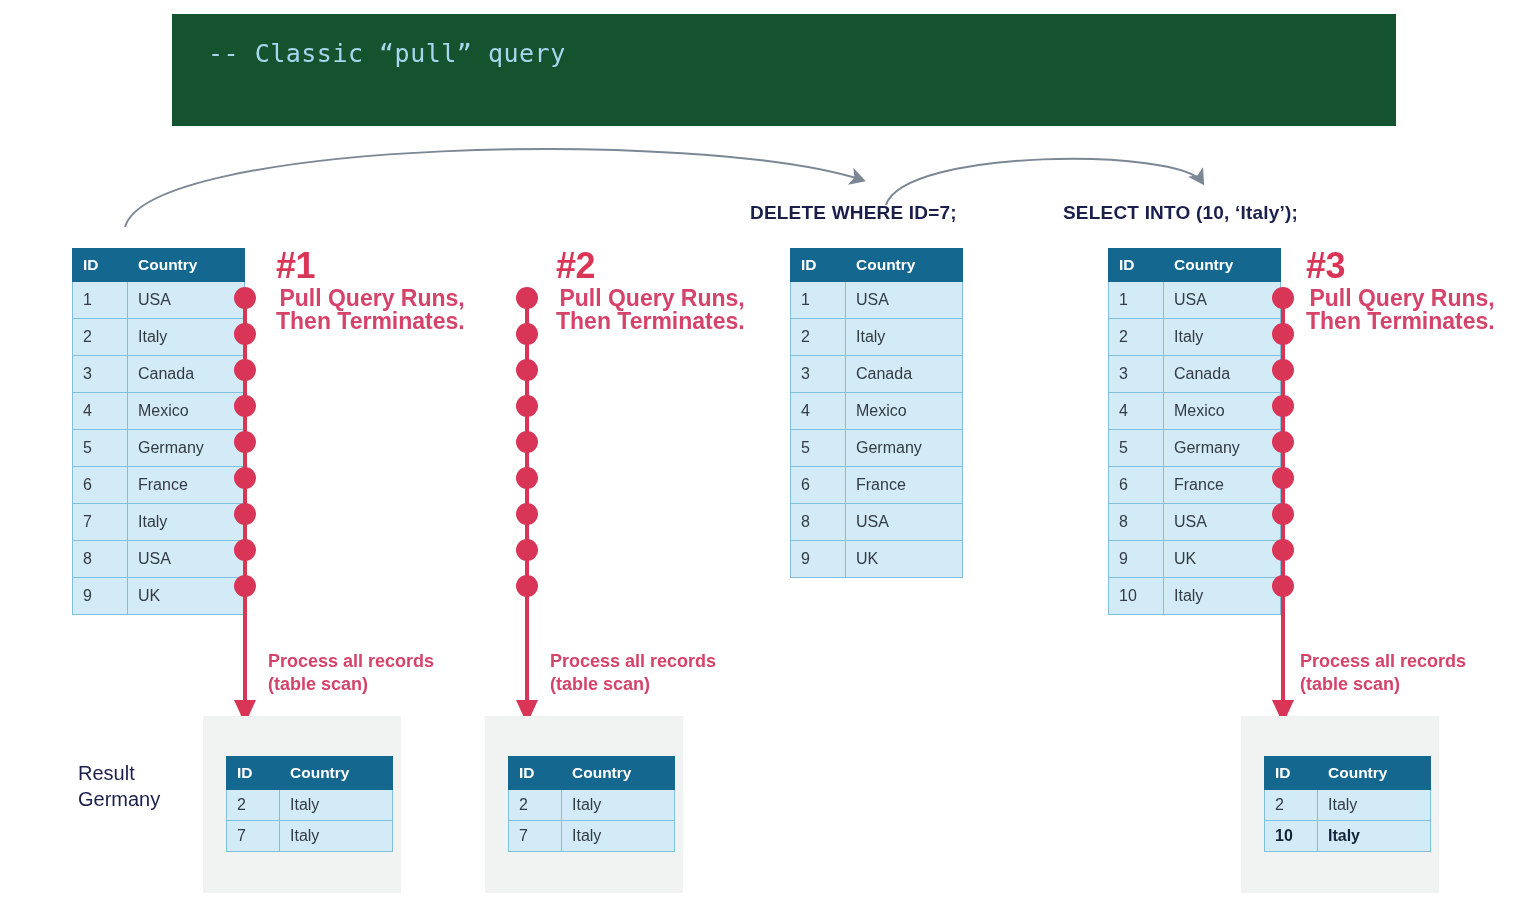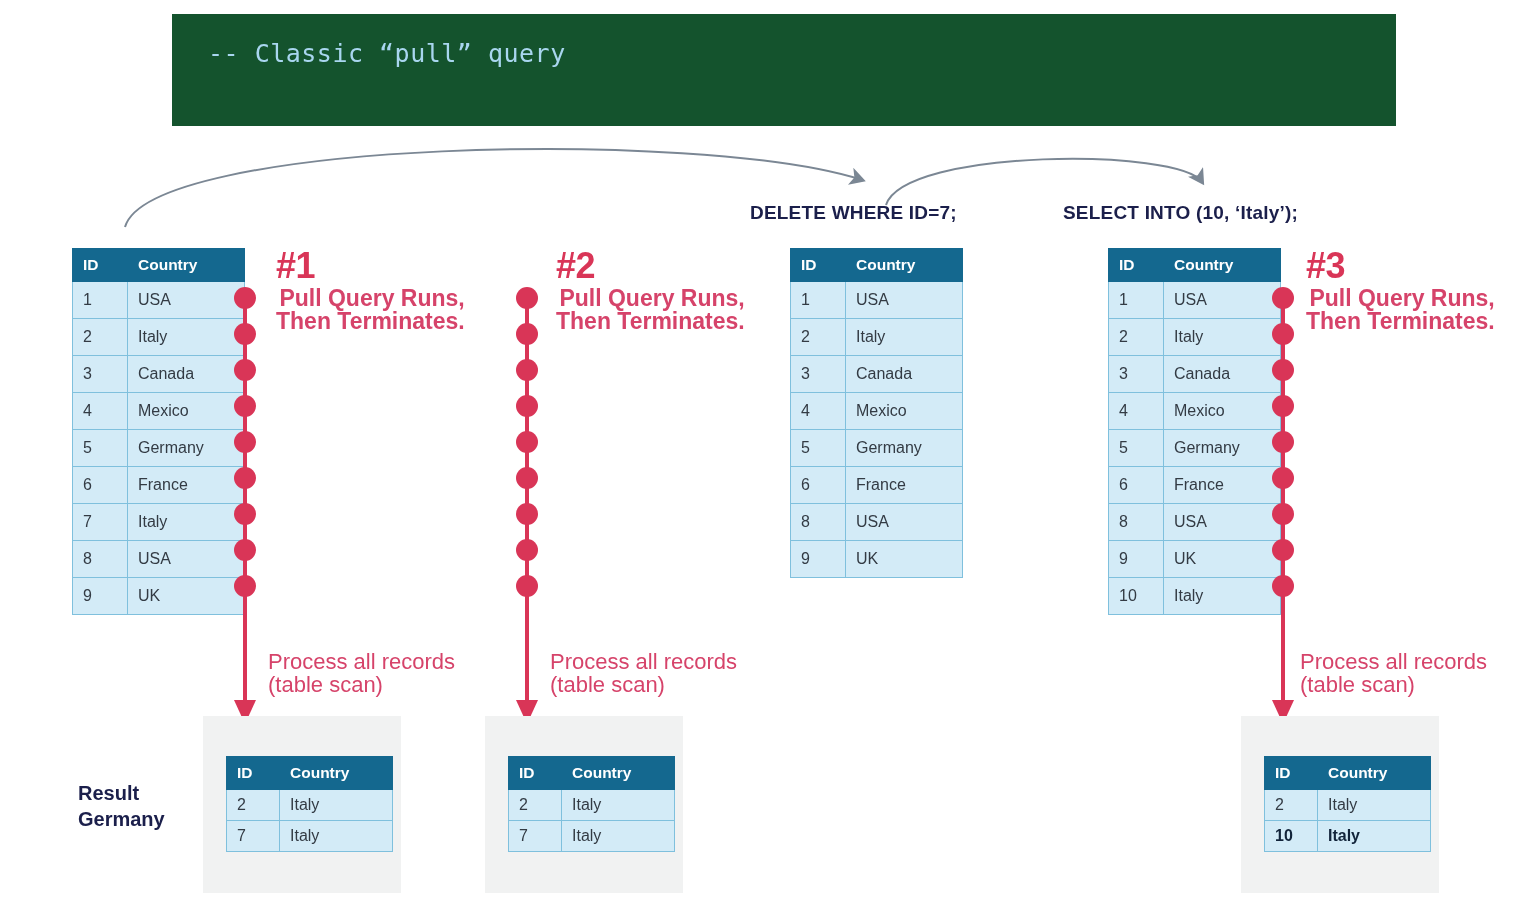--- a/index.html
+++ b/index.html
@@ -74,21 +74,21 @@
   .annot .txt{
     font-size:23px;font-weight:bold;color:#d6436a;line-height:23px;text-align:right;
   }
   #annot-1{left:276px;top:247px;}
   #annot-2{left:556px;top:247px;}
   #annot-3{left:1306px;top:247px;}
 
   
   .proc{
     position:absolute;white-space:nowrap;
-    font-size:22px;font-weight:normal;color:#d6436a;line-height:23px;
+    font-size:18px;font-weight:bold;color:#d6436a;line-height:23px;
   }
   #proc-1{left:268px;top:650px;}
   #proc-2{left:550px;top:650px;}
   #proc-3{left:1300px;top:650px;}
 
   
   .resbox{position:absolute;background:#f1f2f2;}
   #resbox-1{left:203px;top:716px;width:198px;height:177px;}
   #resbox-2{left:485px;top:716px;width:198px;height:177px;}
   #resbox-3{left:1241px;top:716px;width:198px;height:177px;}
@@ -107,23 +107,22 @@
   .rtbl th.h-id,.rtbl td.c-id{width:32px;}
   .rtbl th.h-country,.rtbl td.c-country{width:92px;}
   .rtbl td.bold{font-weight:bold;color:#12243a;}
   #rtable-1{left:226px;top:756px;}
   #rtable-2{left:508px;top:756px;}
   #rtable-3{left:1264px;top:756px;}
 
   
   #result-label{
     position:absolute;left:78px;top:760px;
-    font-size:20px;font-weight:bold;color:#1b1f4b;line-height:26px;
+    font-size:20px;font-weight:normal;color:#1b1f4b;line-height:26px;
     white-space:nowrap;
-    margin-top:20px;
   }
 </style>
 </head>
 <body>
 
 <div id="stage">
 
   <div class="code-block">
     <div class="code-line code-comment">-- Classic “pull” query</div>
   </div>

